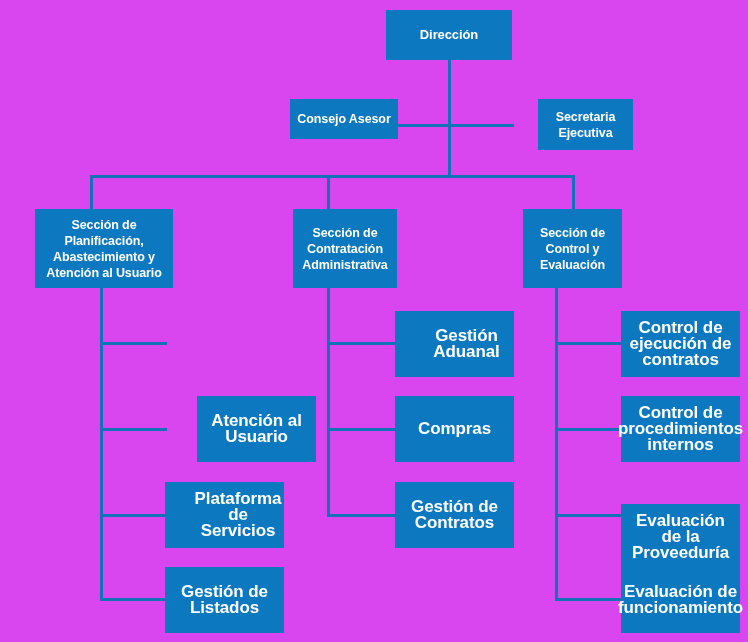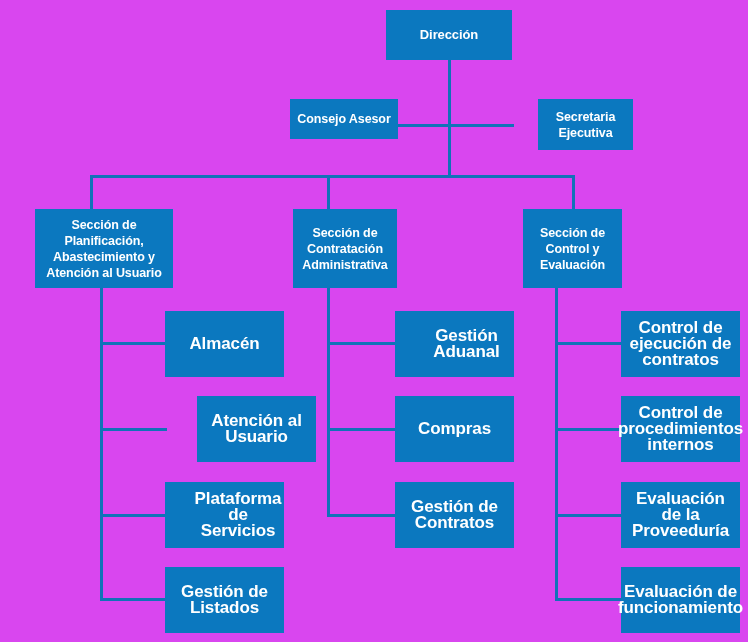--- a/index.html
+++ b/index.html
@@ -91,37 +91,36 @@
 Atención al Usuario</div>
 
   <div class="node section" style="left:293px; top:209px; width:104px; height:79px;">Sección de
 Contratación
 Administrativa</div>
 
   <div class="node section" style="left:523px; top:209px; width:99px; height:79px;">Sección de
 Control y
 Evaluación</div>
 
-  <div class="node leaf" style="left:165px; top:311px; width:119px; height:66px;">Almacén</div>
   <div class="node leaf" style="left:165px; top:396px; width:119px; height:66px;margin-left:32px;">Atención al
 Usuario</div>
   <div class="node leaf" style="left:165px; top:482px; width:119px; height:66px;padding-left:32px;">Plataforma de
 Servicios</div>
   <div class="node leaf" style="left:165px; top:567px; width:119px; height:66px;">Gestión de
 Listados</div>
 
   <div class="node leaf" style="left:395px; top:311px; width:119px; height:66px;padding-left:29px;">Gestión Aduanal</div>
   <div class="node leaf" style="left:395px; top:396px; width:119px; height:66px;">Compras</div>
   <div class="node leaf" style="left:395px; top:482px; width:119px; height:66px;">Gestión de
 Contratos</div>
 
   <div class="node leaf" style="left:621px; top:311px; width:119px; height:66px;">Control de
 ejecución de
 contratos</div>
   <div class="node leaf" style="left:621px; top:396px; width:119px; height:66px;">Control de
 procedimientos
 internos</div>
-  <div class="node leaf" style="left:621px; top:482px; width:119px; height:66px;">Evaluación de la
+  <div class="node leaf" style="left:621px; top:504px; width:119px; height:66px;">Evaluación de la
 Proveeduría</div>
   <div class="node leaf" style="left:621px; top:567px; width:119px; height:66px;">Evaluación de
 funcionamiento</div>
 
 </div>
 
 </body></html>

